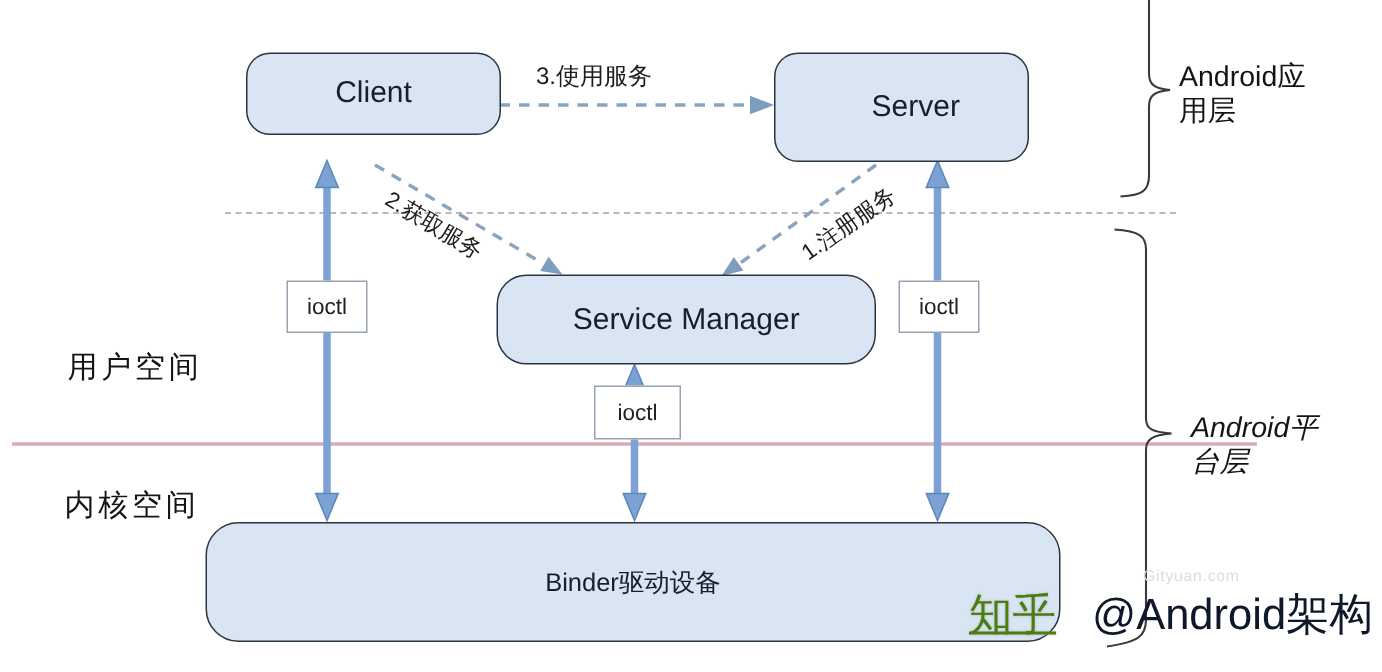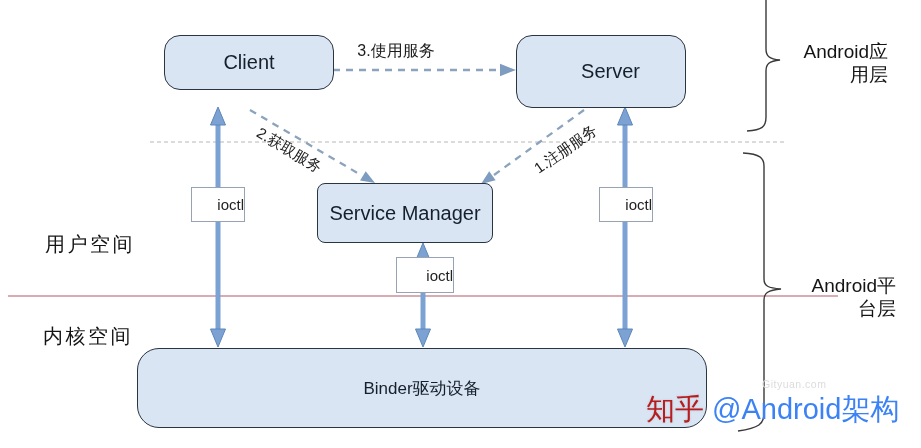--- a/index.html
+++ b/index.html
@@ -8,44 +8,44 @@
     font-family:"Liberation Sans","DejaVu Sans",sans-serif;color:#1c1c1c;
   }
   #diagram-svg{position:absolute;left:0;top:0;z-index:1;}
   .node{
     position:absolute;z-index:2;display:flex;align-items:center;justify-content:center;
     background:#d9e5f3;border:1.6px solid #2a3542;box-sizing:border-box;
     font-size:20px;color:#16202c;
   }
   #client{left:164px;top:35px;width:170px;height:55px;border-radius:16px;}
   #server{left:516px;top:35px;width:170px;height:73px;border-radius:16px;padding-left:19px;}
-  #sm{left:317px;top:183px;width:176px;height:60px;border-radius:8px;}
+  #sm{left:331px;top:183px;width:253px;height:60px;border-radius:20px;}
   #binder{left:137px;top:348px;width:570px;height:80px;border-radius:22px;font-size:17px;line-height:25px;}
   .ioctl{
-    position:absolute;z-index:2;display:flex;align-items:center;justify-content:flex-end;
+    position:absolute;z-index:2;display:flex;align-items:center;justify-content:center;
     background:#ffffff;border:1px solid #97a3b2;box-sizing:border-box;
     font-size:15px;color:#222;
   }
   #ioctl-client{left:191px;top:187px;width:54px;height:35px;}
   #ioctl-server{left:599px;top:187px;width:54px;height:35px;}
   #ioctl-sm{left:396px;top:257px;width:58px;height:36px;}
   .edge-label{position:absolute;z-index:2;font-size:15px;color:#1c1c1c;text-align:center;}
   #lbl-use{left:336px;top:41px;width:120px;font-size:16px;}
   #lbl-get{left:243px;top:141px;width:92px;transform:rotate(31deg);}
   #lbl-reg{left:520px;top:140px;width:92px;transform:rotate(-35deg);}
   .space-label{position:absolute;z-index:2;font-size:20px;letter-spacing:2.5px;color:#141414;margin-left:28px;}
   #user-space{left:17px;top:231px;}
   #kernel-space{left:15px;top:323px;}
-  .layer-label{position:absolute;z-index:2;font-size:19px;line-height:23px;color:#141414;width:102px;word-break:break-all;text-align:right;}
+  .layer-label{position:absolute;z-index:2;font-size:19px;line-height:23px;color:#141414;width:102px;word-break:break-all;}
   #app-layer{left:786px;top:40px;}
-  #platform-layer{left:794px;top:274px;}
+  #platform-layer{left:794px;top:274px;font-style:italic;}
   #wm-site{position:absolute;z-index:3;left:762px;top:378px;font-size:10.5px;color:#dcdcdc;letter-spacing:.5px;}
   #wm-row{position:absolute;z-index:3;left:646px;top:390px;white-space:nowrap;font-size:29px;}
-  #wm-zhihu{color:#b91c1c;text-shadow:0 0 2px rgba(150,160,175,.55);}
-  #wm-author{color:#3b82f6;margin-left:8px;}
+  #wm-zhihu{color:#4d7c0f;text-shadow:0 0 2px rgba(150,160,175,.55);text-decoration:underline;}
+  #wm-author{color:#0f172a;margin-left:24px;}
 </style>
 </head>
 <body>
 
 <div id="stage">
 
   <svg id="diagram-svg" width="921" height="448" viewBox="0 0 921 448">
 
     <line x1="150" y1="142" x2="786" y2="142" stroke="#b8b8b8" stroke-width="1.2" stroke-dasharray="4,3"></line>
 

